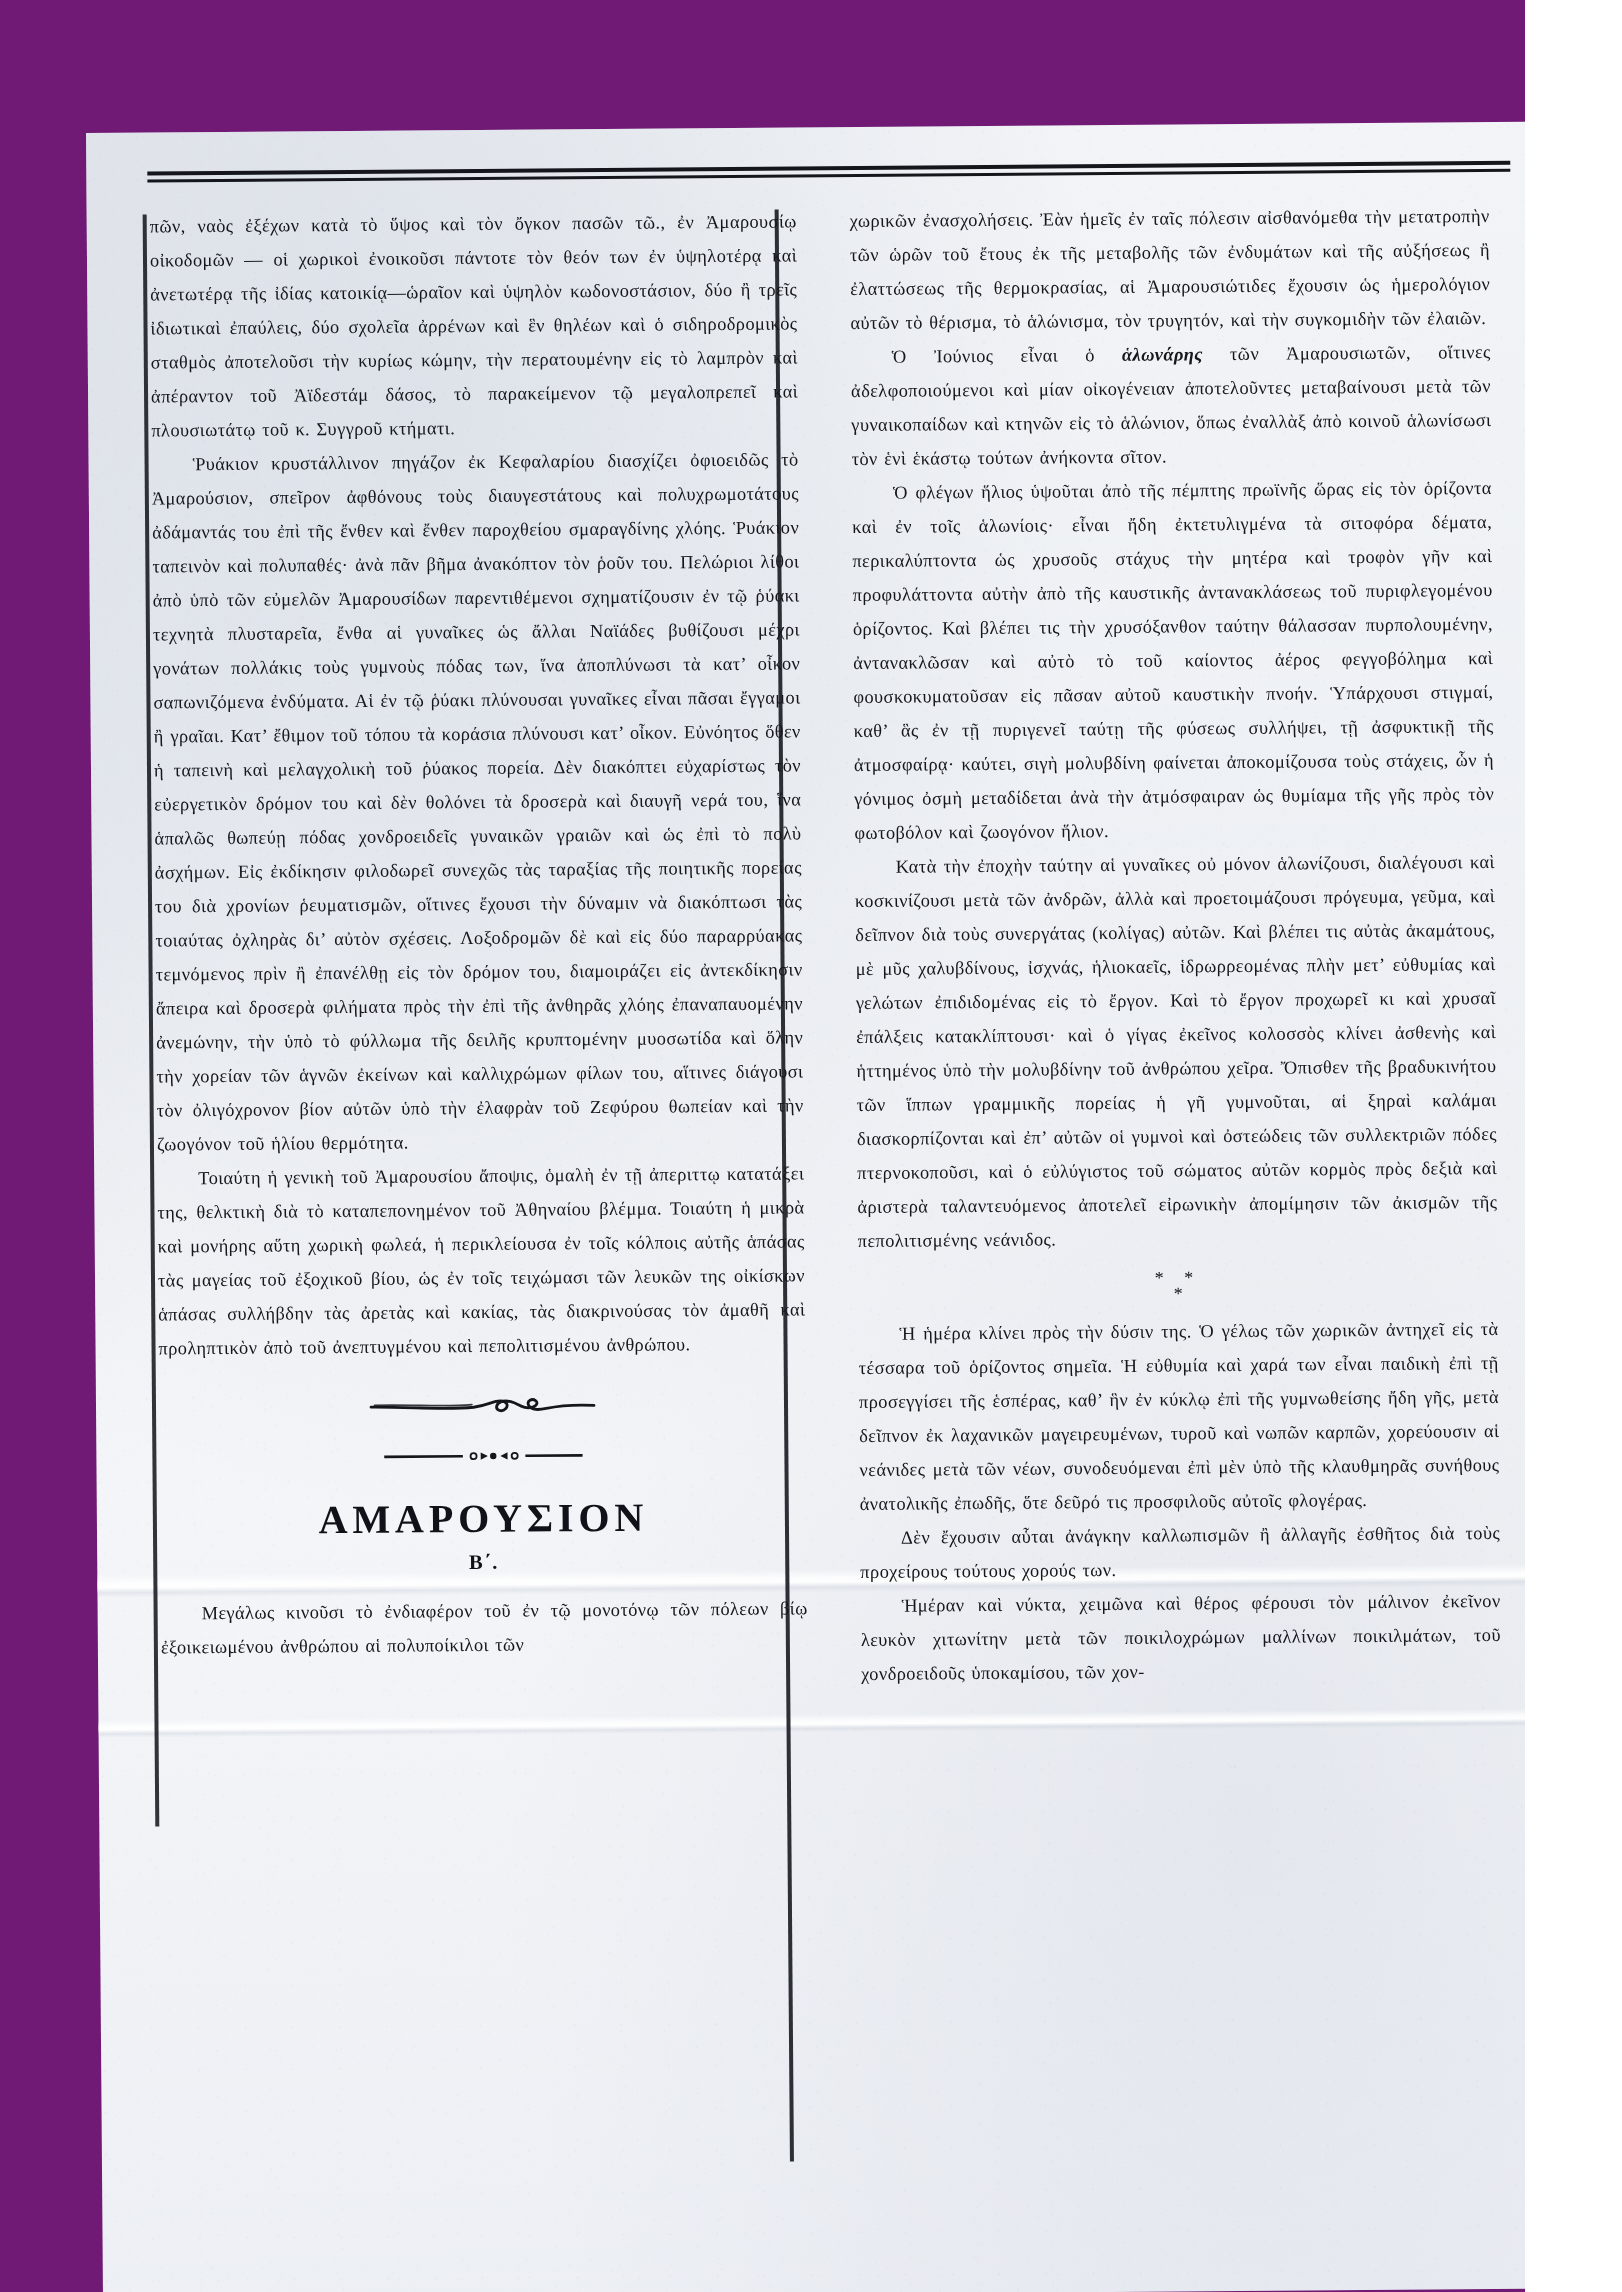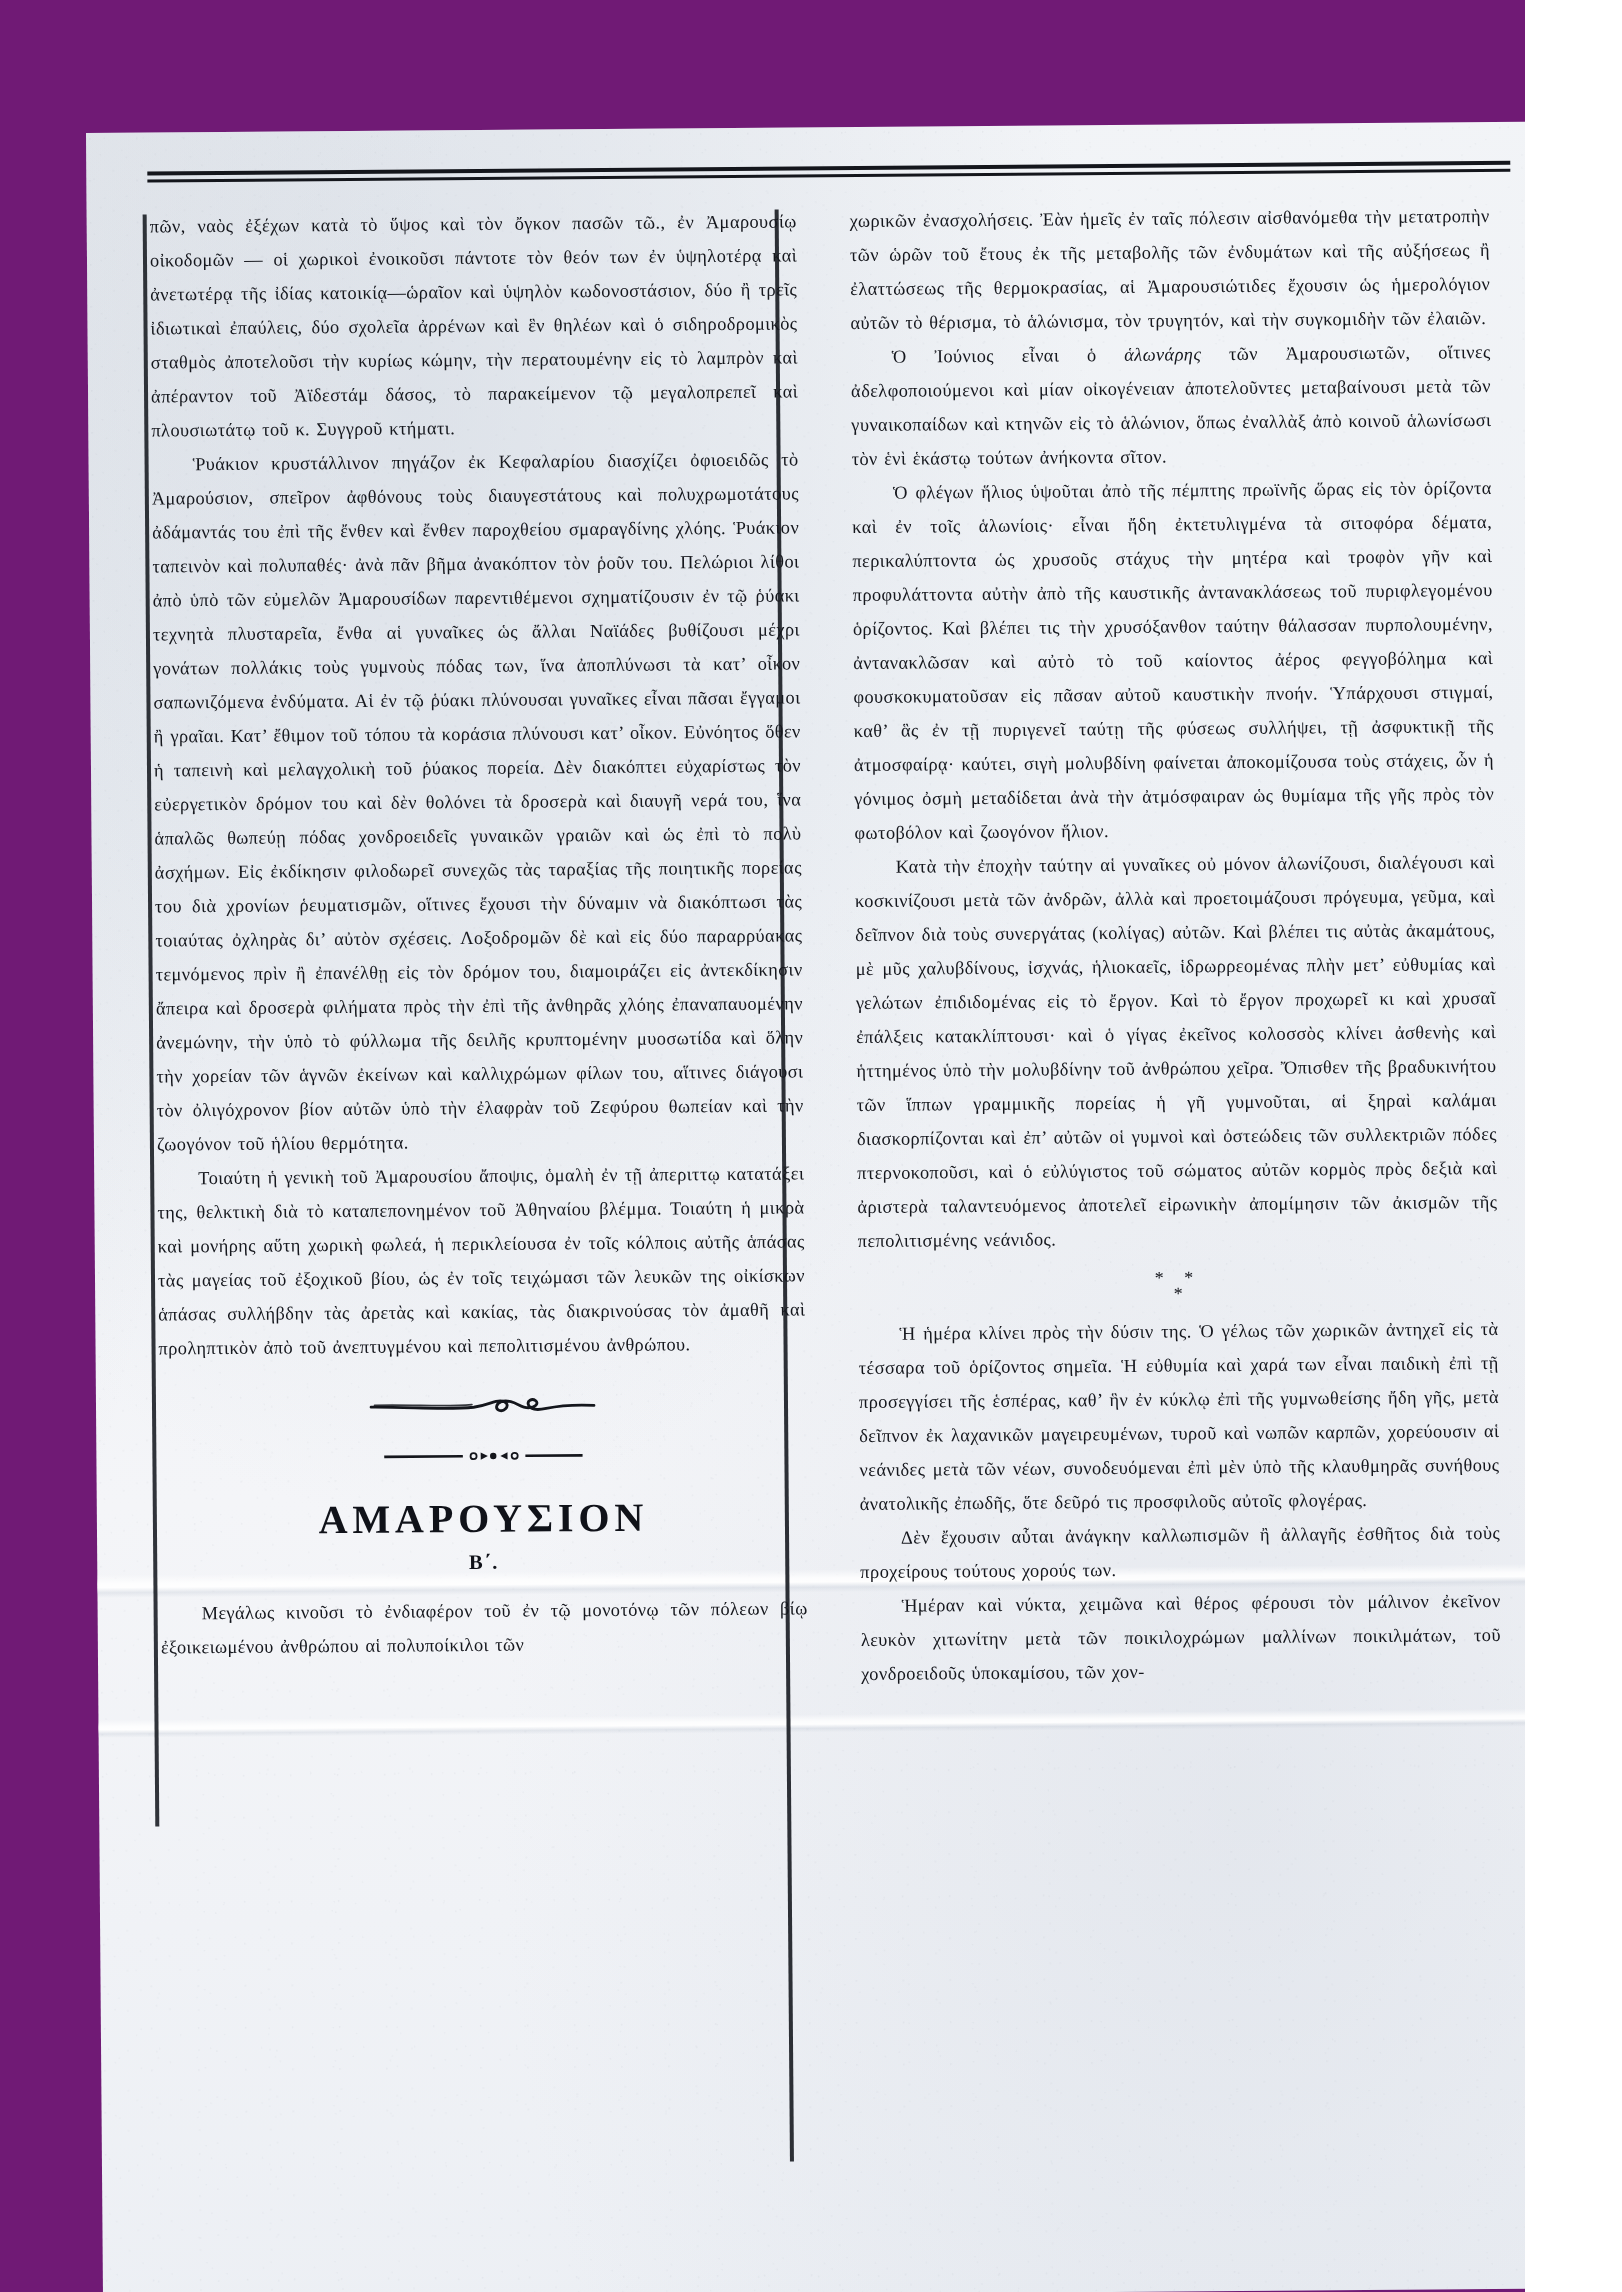--- a/index.html
+++ b/index.html
@@ -138,20 +138,21 @@
     letter-spacing: 0.4px;
     word-spacing: 1.4px;
     color: #15171d;
     text-indent: 41px;
     -webkit-font-smoothing: none;
   }
   p.body-text.no-indent { text-indent: 0; }
 
   p.body-text em {
     font-style: italic;
+    font-weight: bold;
   }
 
   
   .ornament-row {
     display: flex;
     justify-content: center;
     align-items: center;
     margin: 23px 0 0 0;
     height: 38px;
   }

